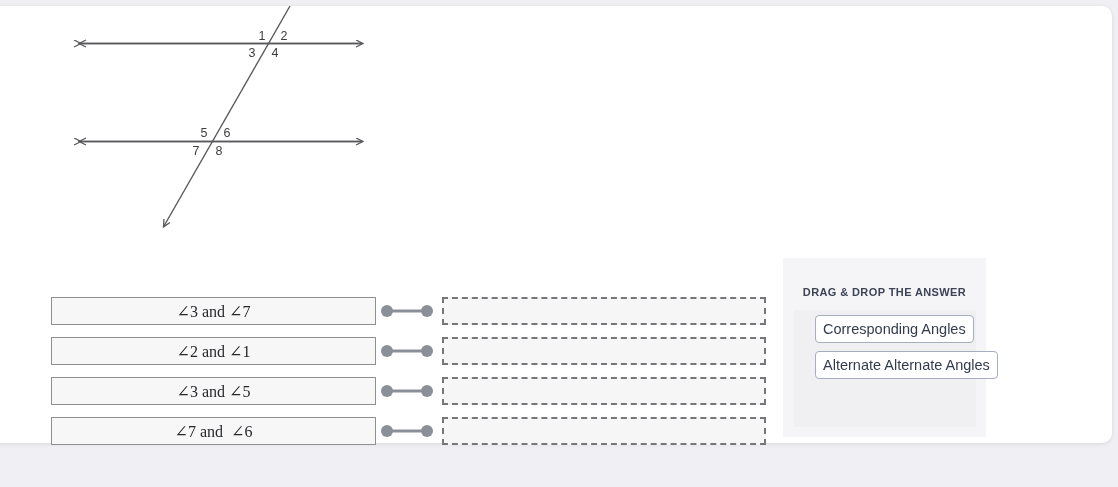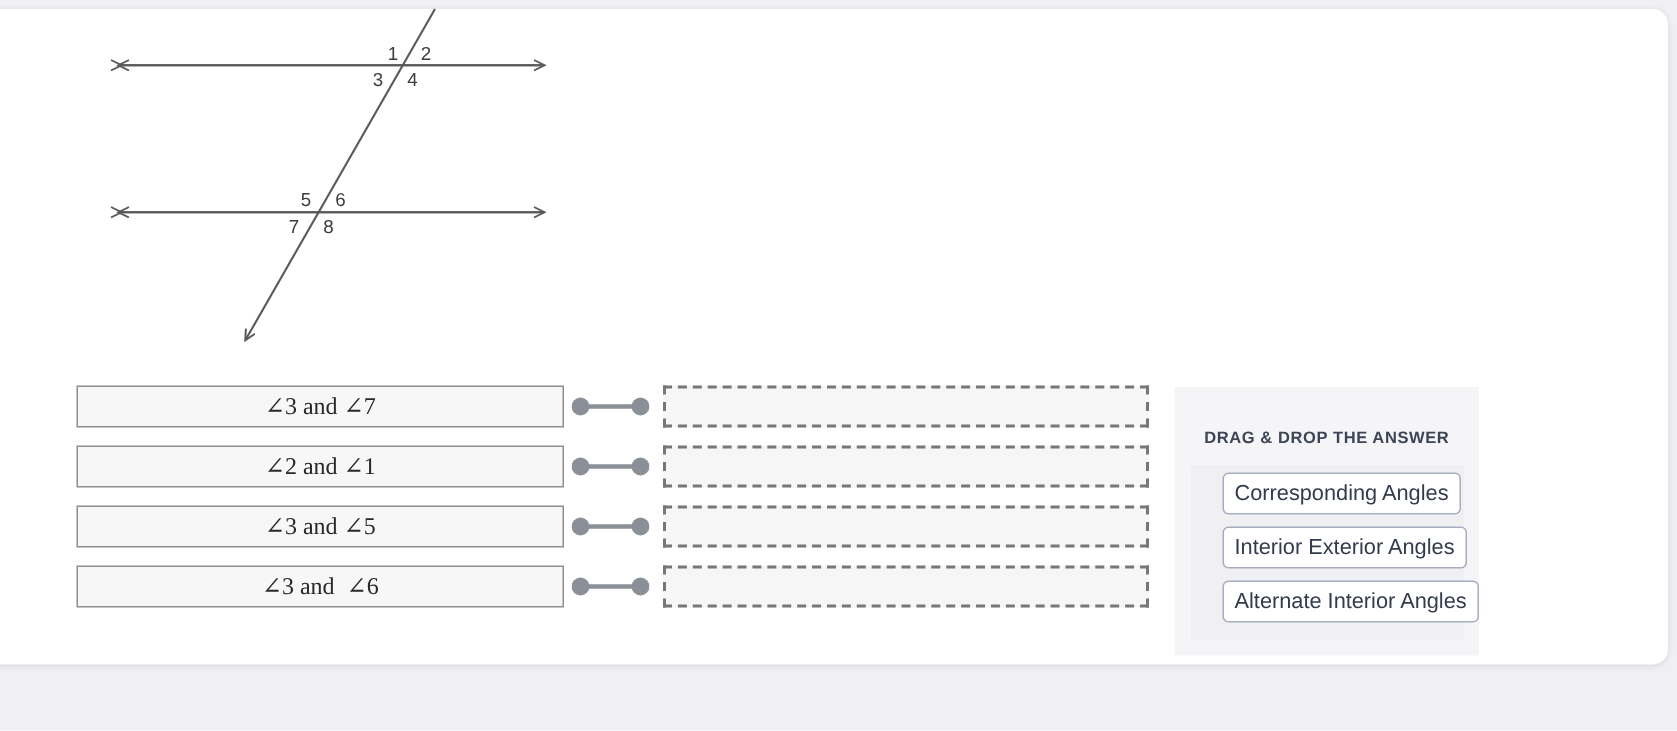--- a/index.html
+++ b/index.html
@@ -13,21 +13,21 @@
   .card{
     position:absolute;left:-12px;top:6px;width:1124px;height:437px;
     background:#ffffff;border-radius:0 10px 10px 0;
     box-shadow:0 1px 4px rgba(40,40,60,0.12);
   }
   .diagram{position:absolute;left:0;top:0;width:390px;height:248px;}
   .diagram text{
     font-family:"Liberation Sans","DejaVu Sans",sans-serif;
     font-size:12.5px;fill:#3d3d3d;text-anchor:middle;dominant-baseline:central;
   }
-  .match-row{position:absolute;left:0;height:28px;width:1118px;}
+  .match-row{position:absolute;left:0;height:28px;width:1118px;margin-top:40px;}
   .pair-box{
     position:absolute;left:51px;top:0;width:325px;height:28px;
     background:#f7f7f7;border:1px solid #8f8f8f;box-sizing:border-box;
     display:flex;align-items:center;justify-content:center;
   }
   .pair-label{
     font-family:"Liberation Serif","DejaVu Serif","DejaVu Sans",serif;
     font-size:16px;color:#27282c;white-space:pre;
   }
   .connector{position:absolute;left:381px;top:0;width:52px;height:28px;}
@@ -121,31 +121,30 @@
     <svg class="connector" viewBox="0 0 52 28">
       <line x1="6" y1="14" x2="46" y2="14" stroke="#8b8f98" stroke-width="3"></line>
       <circle cx="6" cy="14" r="6" fill="#8b8f98"></circle>
         <circle cx="46" cy="14" r="6" fill="#8b8f98"></circle>
     </svg>
     <div class="drop-zone"></div>
   </div>
 
   <div class="match-row" style="top:377px">
     <div class="pair-box">
-      <span class="pair-label">∠3 and  ∠6</span>
+      <span class="pair-label">∠7 and  ∠6</span>
     </div>
     <svg class="connector" viewBox="0 0 52 28">
       <line x1="6" y1="14" x2="46" y2="14" stroke="#8b8f98" stroke-width="3"></line>
       <circle cx="6" cy="14" r="6" fill="#8b8f98"></circle>
         <circle cx="46" cy="14" r="6" fill="#8b8f98"></circle>
     </svg>
     <div class="drop-zone"></div>
   </div>
 
   <div class="answer-panel">
     <div class="panel-title">DRAG &amp; DROP THE ANSWER</div>
     <div class="panel-inner"></div>
     <div class="chip chip-1">Corresponding Angles</div>
-    <div class="chip chip-2">Interior Exterior Angles</div>
-    <div class="chip chip-3">Alternate Interior Angles</div>
+    <div class="chip chip-2">Alternate Alternate Angles</div>
   </div>
 
 </div>
 
 </body></html>

